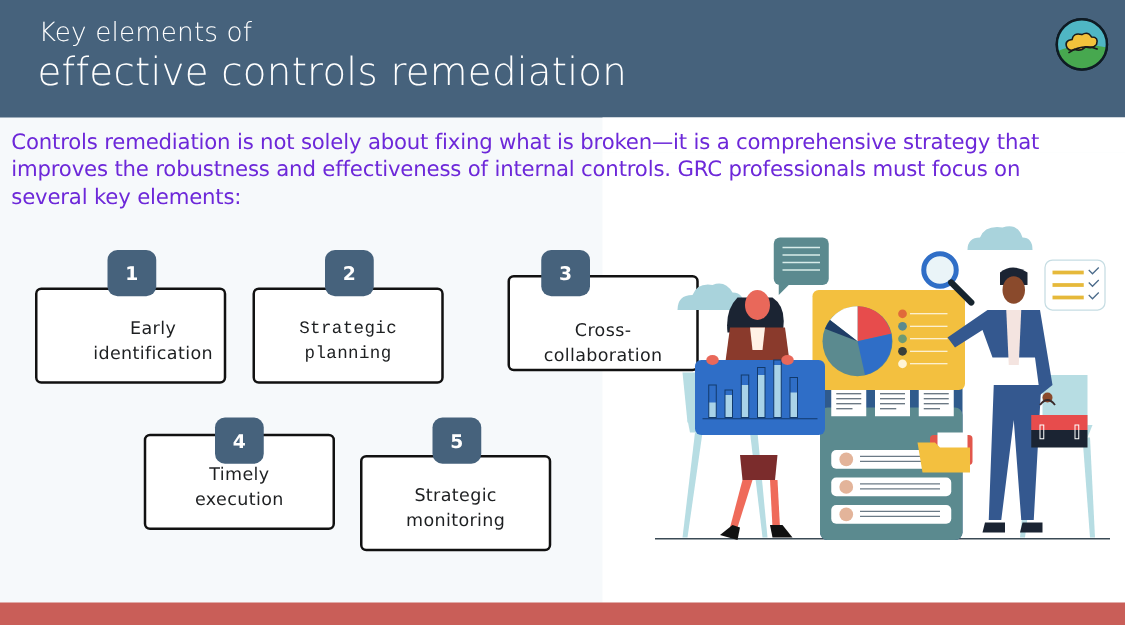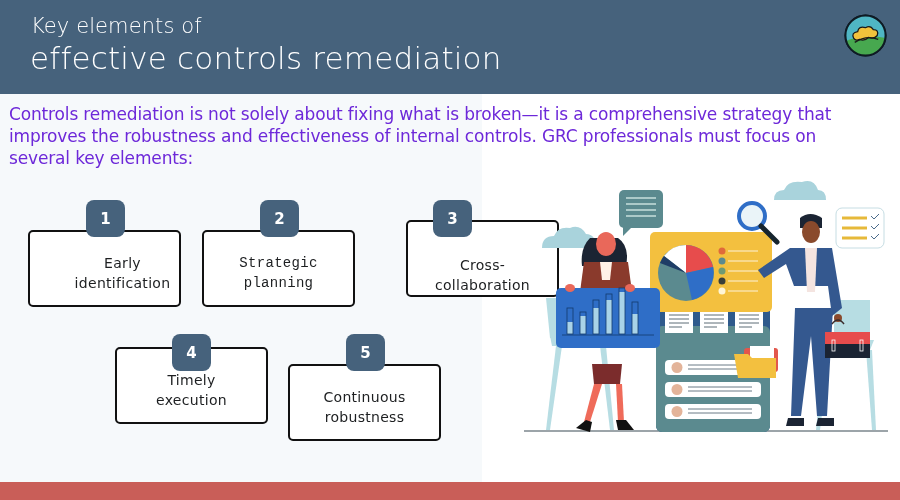--- a/index.html
+++ b/index.html
@@ -108,21 +108,21 @@
   <div class="label" style="width:110px; padding-top:10px;">Cross-collaboration</div>
 </div>
 
 <div class="badge" style="left:172px; top:334px;">4</div>
 <div class="card" style="left:115px; top:347px;">
   <div class="label" style="width:90px;">Timely execution</div>
 </div>
 
 <div class="badge" style="left:346px; top:334px;">5</div>
 <div class="card" style="left:288px; top:364px;">
-  <div class="label" style="width:100px;">Continuous robustness</div>
+  <div class="label" style="width:100px;">Strategic monitoring</div>
 </div>
 
 <svg class="illustration" viewBox="0 0 372 262">
 
   <g fill="#a9d3dc">
     <path d="M22 70 q0 -12 12 -12 q4 -10 16 -8 q10 -4 16 6 q10 0 10 14 z"></path>
     <path d="M254 22 q0 -10 10 -10 q4 -10 18 -8 q12 -4 16 8 q8 0 8 10 z"></path>
   </g>
 
   <g fill="#b7dde3">

